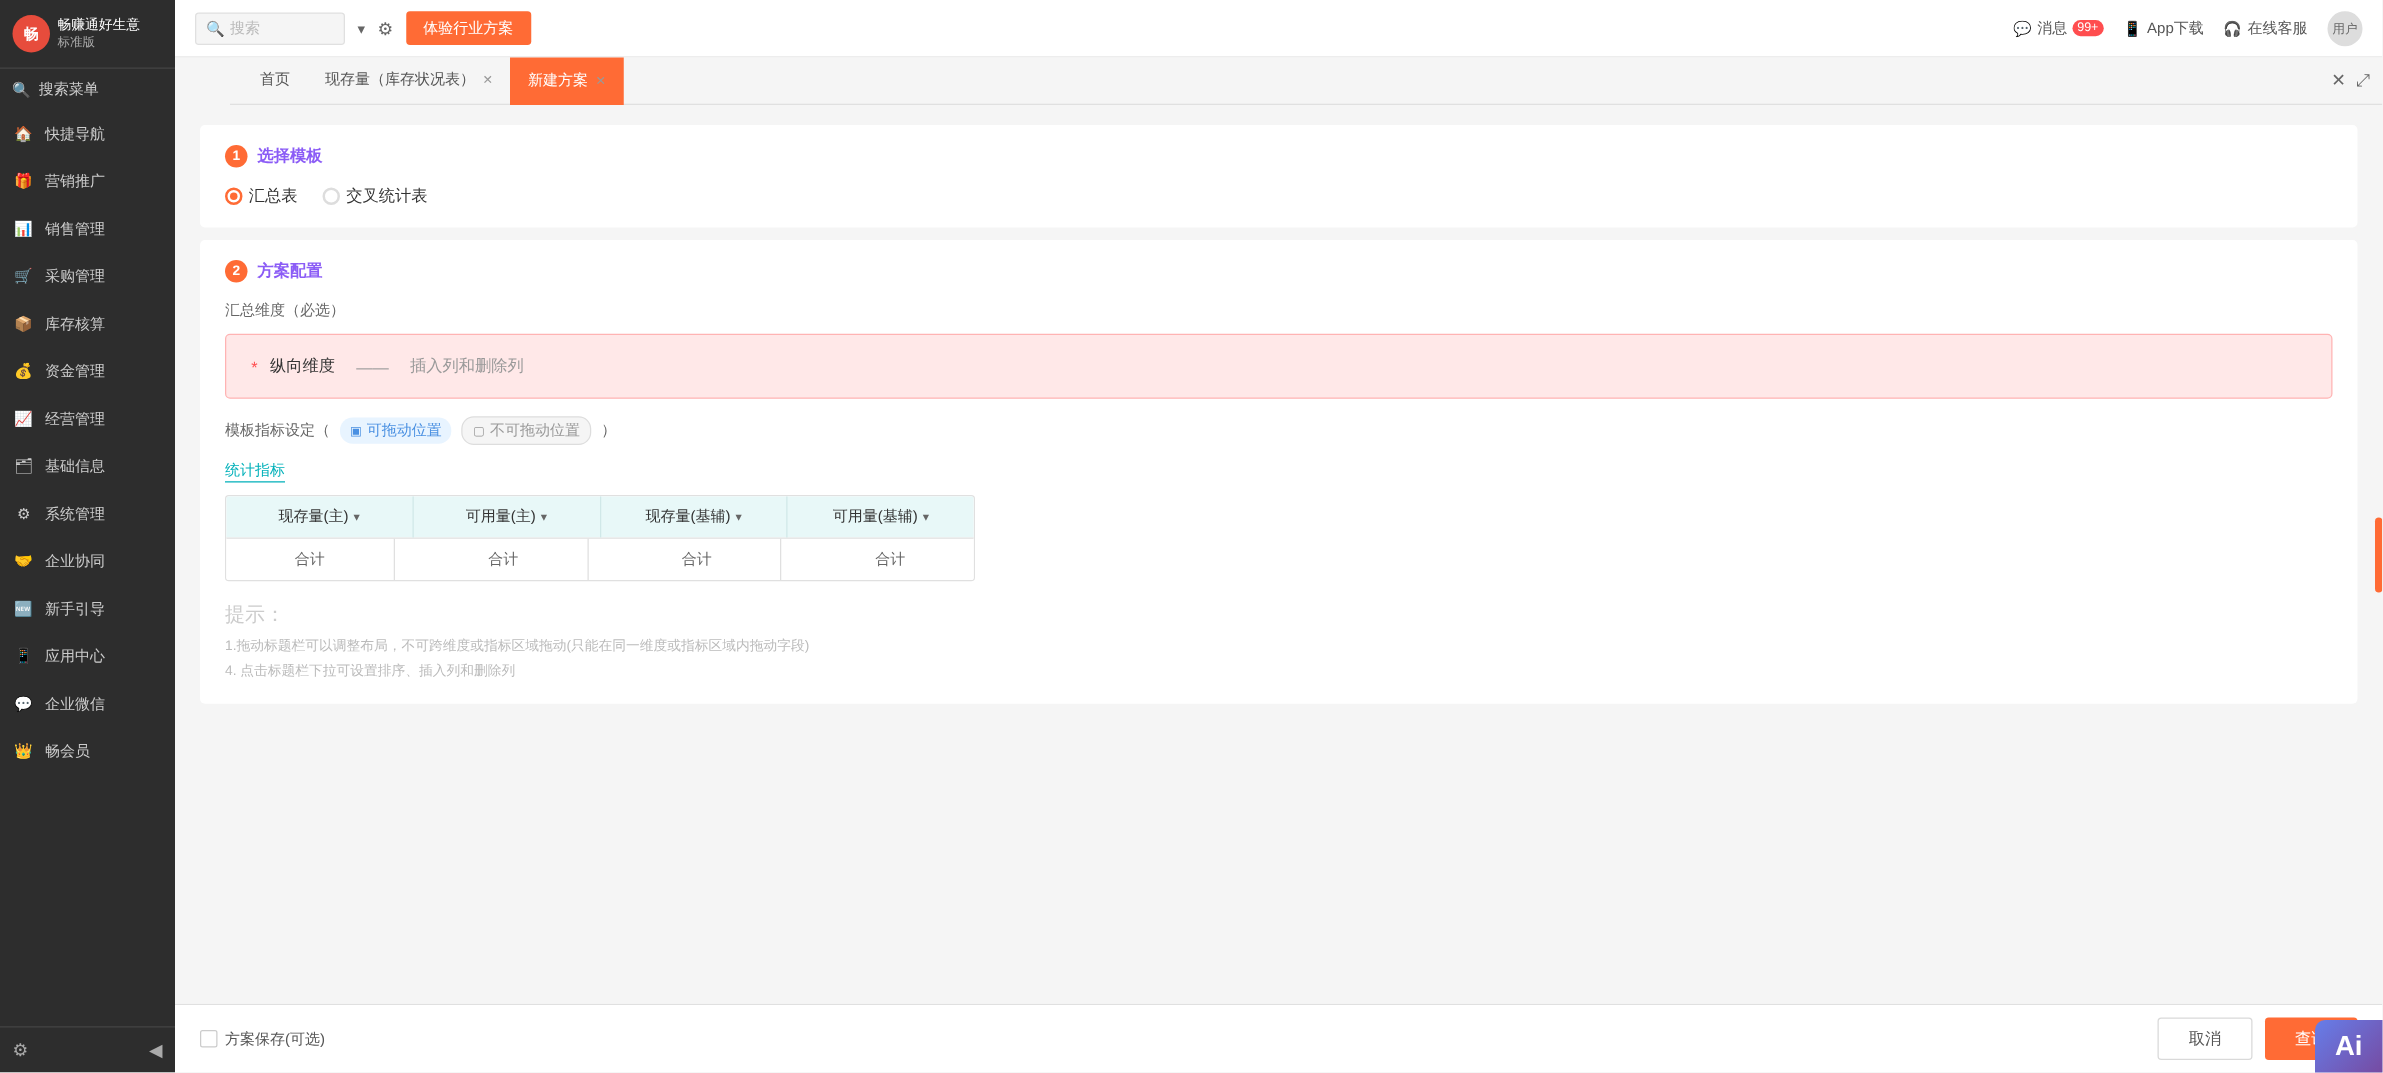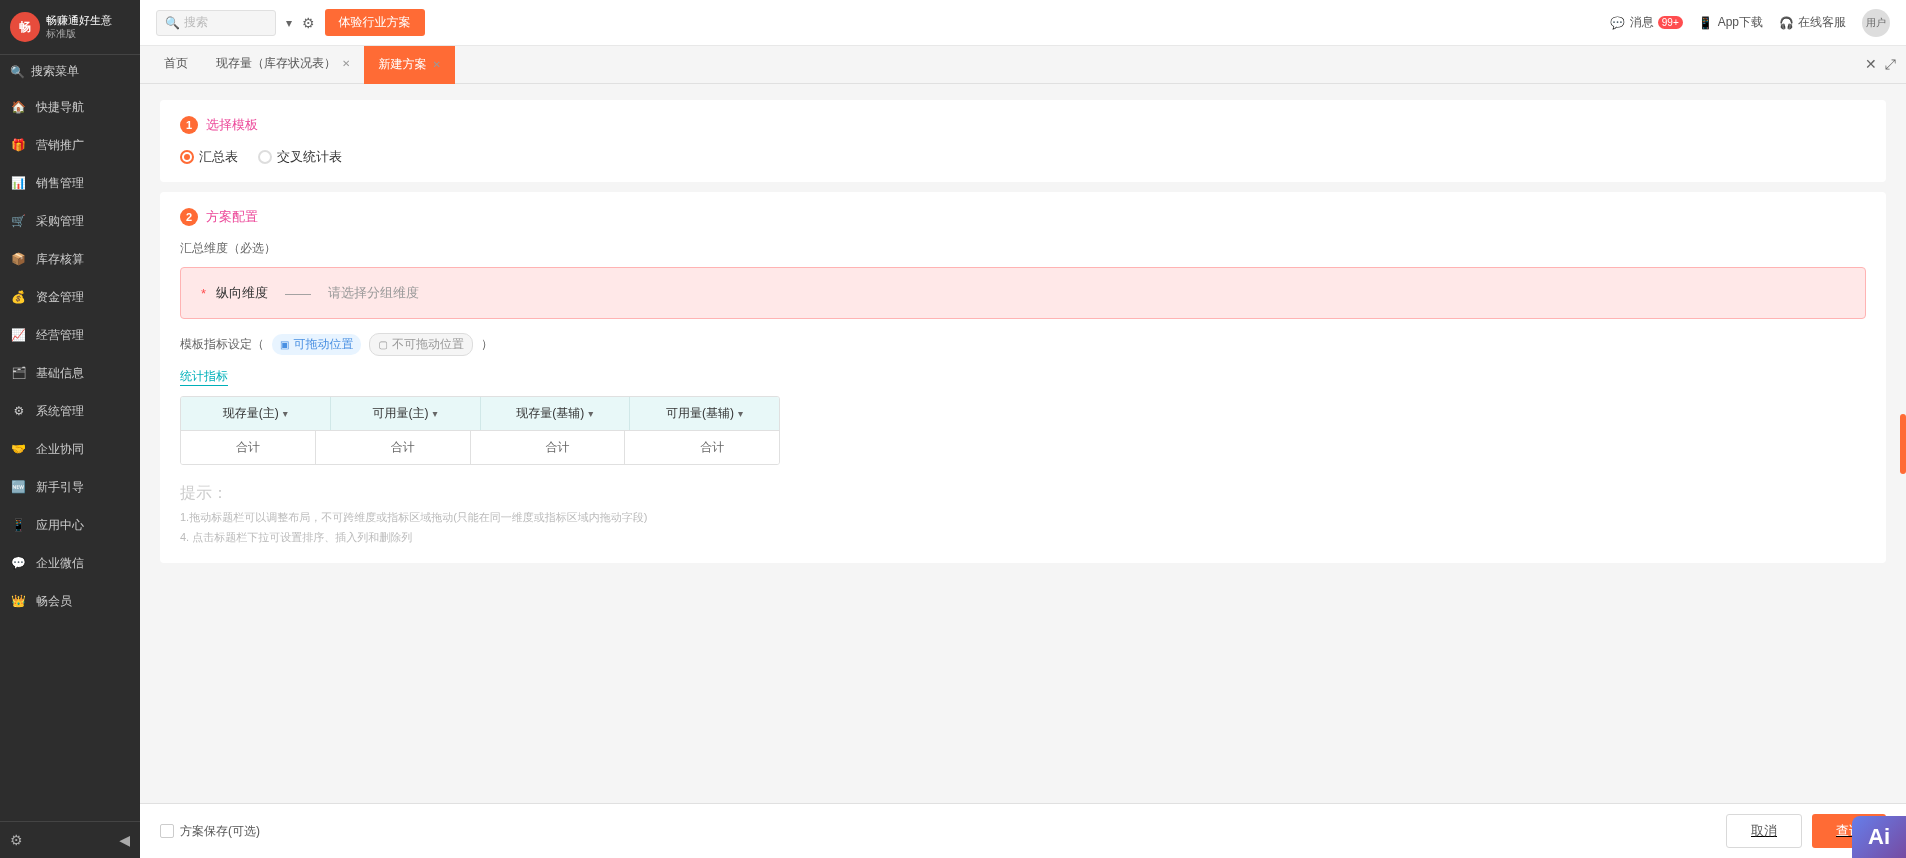--- a/index.html
+++ b/index.html
@@ -100,20 +100,21 @@
     }
 
     
     .tabs {
       background: #f5f5f5;
       display: flex; align-items: center;
       border-bottom: 1px solid #e0e0e0;
       padding: 0 10px;
       height: 38px;
       flex-shrink: 0;
+      margin-left: 44px;
     }
     .tab {
       padding: 0 14px; height: 38px;
       display: flex; align-items: center; gap: 6px;
       font-size: 12px; cursor: pointer; color: #555;
       border-bottom: 2px solid transparent;
     }
     .tab-close { color: #999; font-size: 10px; }
     .tab-new {
       background: #ff6b35; color: white;
@@ -144,21 +145,21 @@
       display: flex; align-items: center; gap: 8px;
       margin-bottom: 14px;
     }
     .section-num {
       width: 18px; height: 18px;
       background: #ff6b35; color: white;
       border-radius: 50%; font-size: 11px;
       display: flex; align-items: center; justify-content: center;
       font-weight: bold; flex-shrink: 0;
     }
-    .section-title { font-size: 13px; color: #ec4899; font-weight: 400; }
+    .section-title { font-size: 13px; color: #8b5cf6; font-weight: 700; }
 
     .radio-group { display: flex; align-items: center; gap: 20px; }
     .radio-item { display: flex; align-items: center; gap: 5px; cursor: pointer; font-size: 13px; color: #333; }
     .radio-circle {
       width: 14px; height: 14px; border-radius: 50%;
       border: 2px solid #ddd;
       display: flex; align-items: center; justify-content: center;
       flex-shrink: 0;
     }
     .radio-circle.checked { border-color: #ff6b35; }
@@ -236,21 +237,21 @@
       border-top: 1px solid #e0e0e0;
       padding: 10px 20px;
       display: flex; align-items: center; justify-content: space-between;
       flex-shrink: 0;
     }
     .save-plan { display: flex; align-items: center; gap: 6px; font-size: 12px; color: #555; }
     .checkbox {
       width: 14px; height: 14px; border: 1px solid #ccc; border-radius: 2px;
       display: flex; align-items: center; justify-content: center;
     }
-    .btn-group { display: flex; gap: 10px; text-decoration: underline; }
+    .btn-group { display: flex; gap: 10px; }
     .btn-cancel {
       padding: 7px 24px; border: 1px solid #d9d9d9; background: white;
       border-radius: 3px; font-size: 13px; cursor: pointer; color: #555;
     }
     .btn-query {
       padding: 7px 24px; background: #ff6b35; border: none;
       border-radius: 3px; font-size: 13px; cursor: pointer; color: white;
     }
 
     
@@ -433,21 +434,21 @@
         <div class="section-num">2</div>
         <span class="section-title">方案配置</span>
       </div>
 
       <div class="subsection-label">汇总维度（必选）</div>
 
       <div class="dimension-box">
         <span class="dimension-required">*</span>
         <span class="dimension-label">纵向维度</span>
         <span class="dimension-line">——</span>
-        <span class="dimension-placeholder">请选择分组维度</span>
+        <span class="dimension-placeholder">插入列和删除列</span>
       </div>
 
       <div class="draggable-hint">
         <span>模板指标设定（</span>
         <span class="hint-badge draggable">
           <span style="font-size:10px;">▣</span>
           <span>可拖动位置</span>
         </span>
         <span class="hint-badge non-draggable">
           <span style="font-size:10px;">▢</span>

